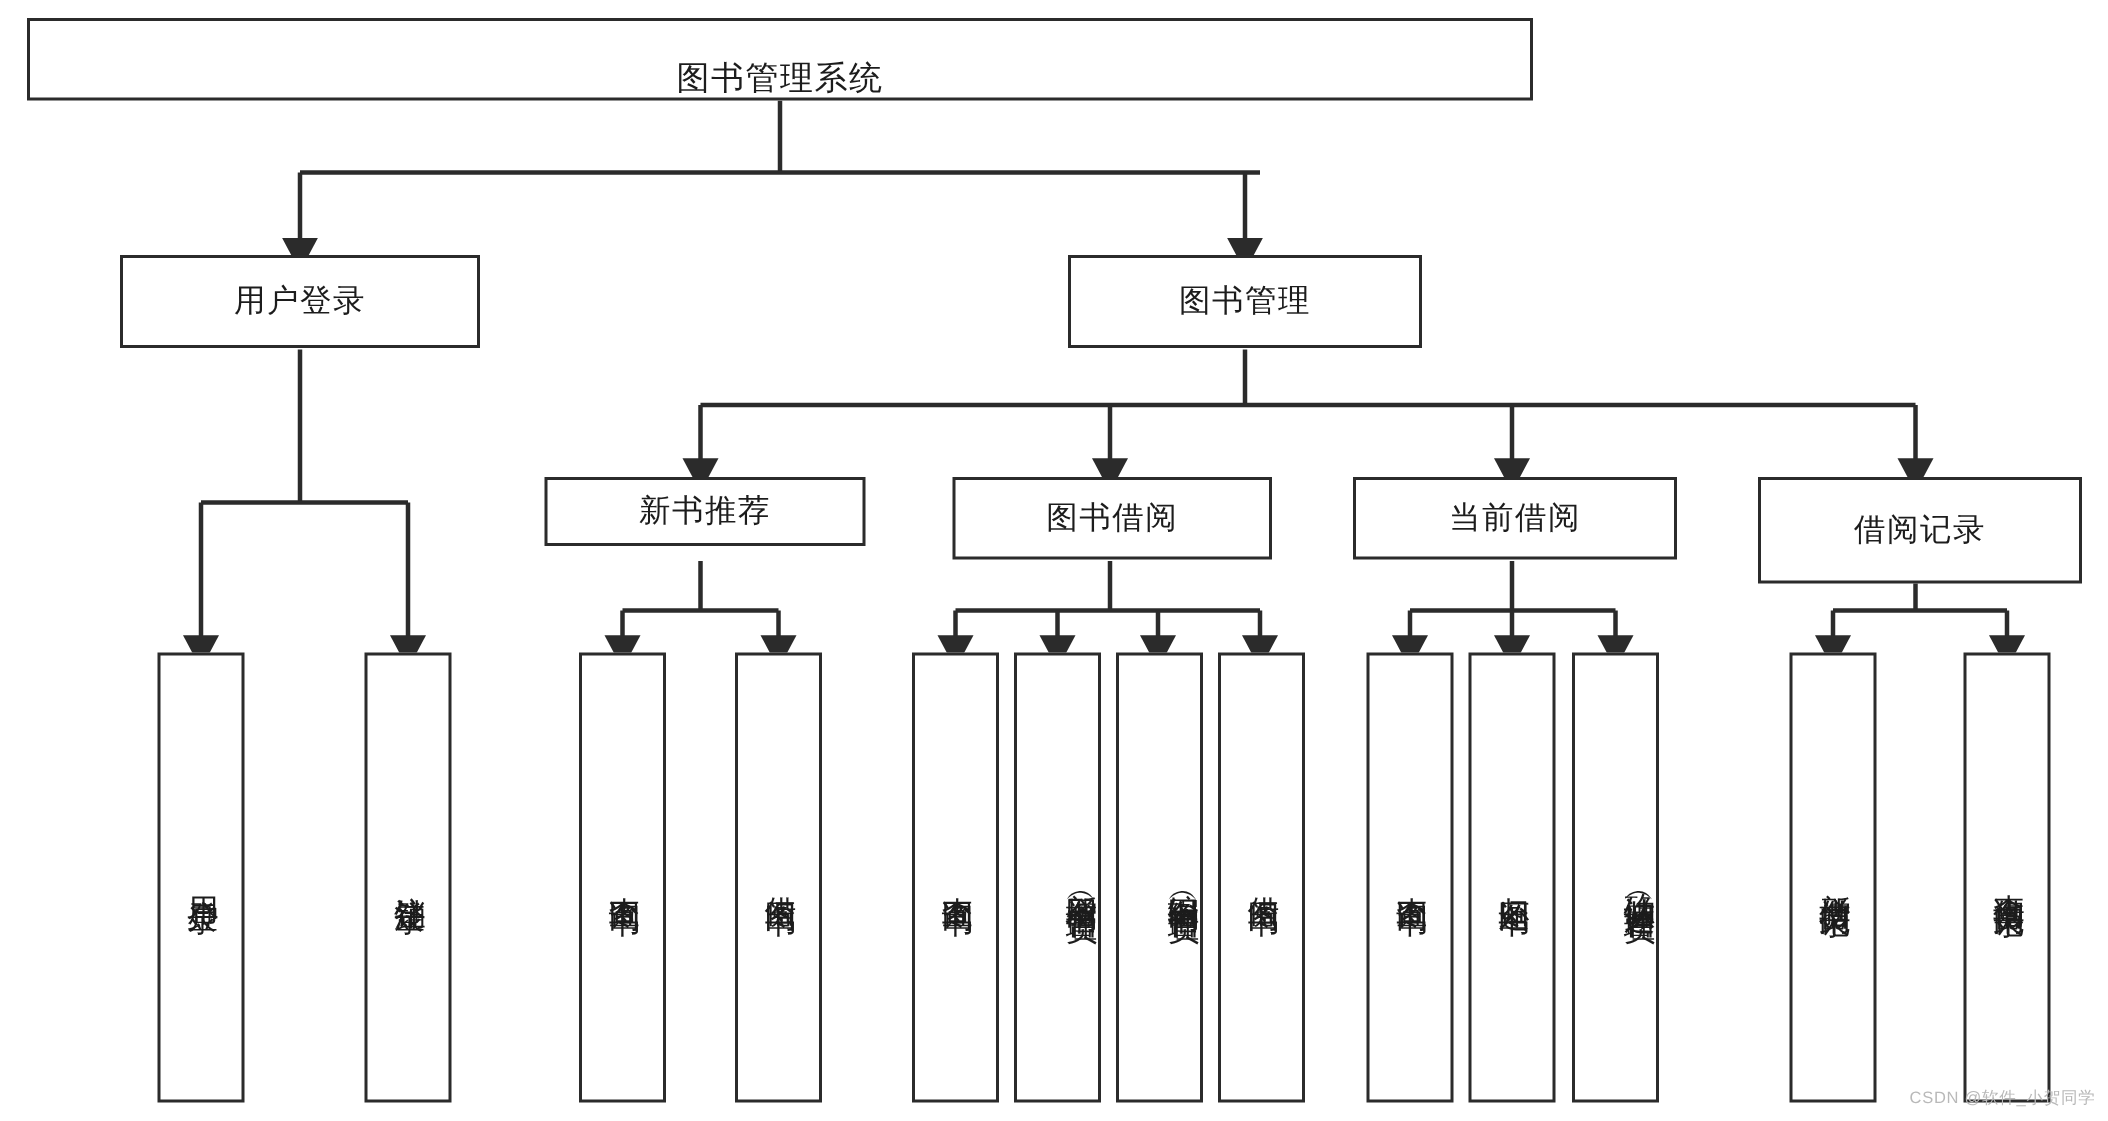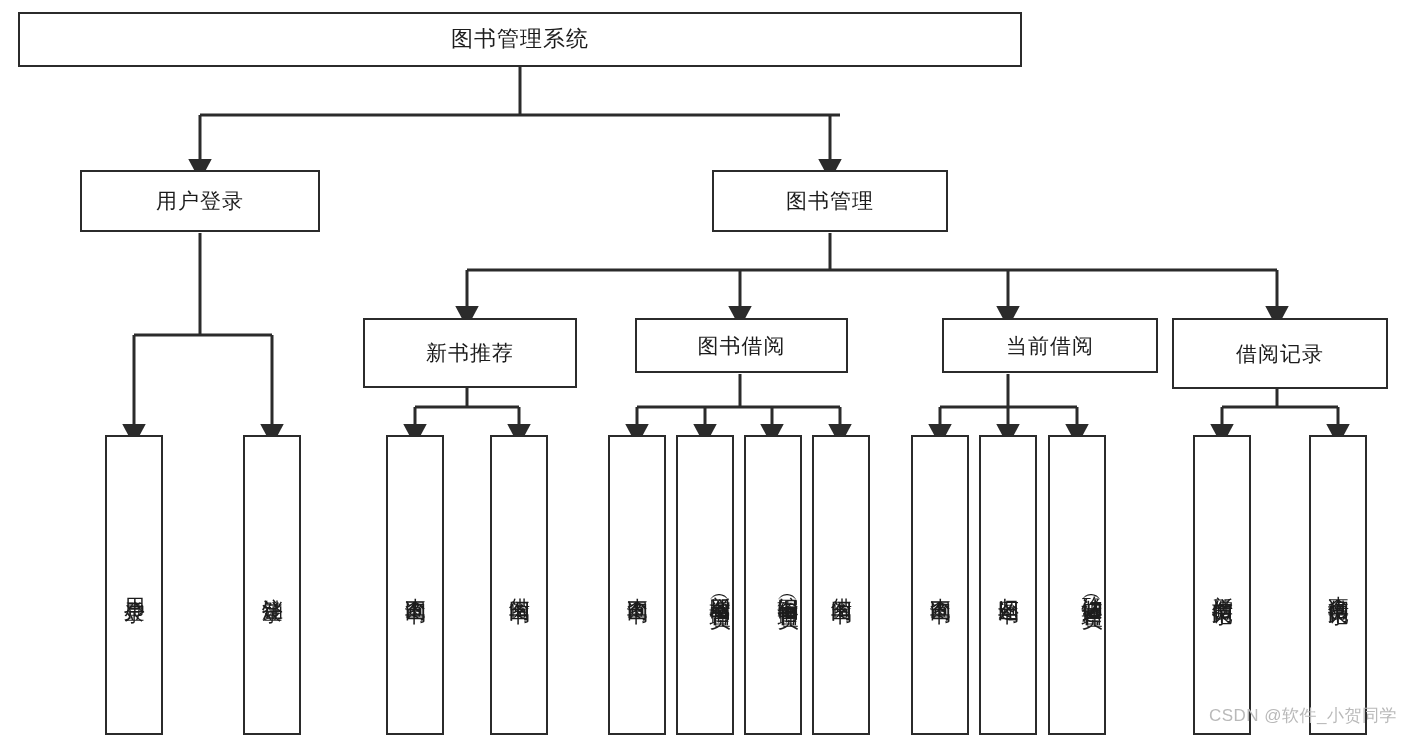--- a/index.html
+++ b/index.html
@@ -60,22 +60,22 @@
   .node-v.center-v {
     align-items: center;
     padding-top: 0;
   }
   .label {
     display: block;
   }
   .watermark {
     position: absolute;
     right: 8px;
-    bottom: 20px;
-    font-size: 17px;
+    bottom: 8px;
+    font-size: 11px;
     color: #b9b9b9;
     letter-spacing: 0.5px;
     z-index: 5;
     white-space: nowrap;
   }
 </style>
 </head>
 <body>
 
 <div id="canvas">
@@ -123,38 +123,38 @@
       <path d="M1008,407 L1008,428" marker-end="url(#ah)"></path>
       <path d="M1077,407 L1077,428" marker-end="url(#ah)"></path>
 
       <path d="M1277,374 L1277,407"></path>
       <path d="M1222,407 L1338,407"></path>
       <path d="M1222,407 L1222,428" marker-end="url(#ah)"></path>
       <path d="M1338,407 L1338,428" marker-end="url(#ah)"></path>
     </g>
   </svg>
 
-  <div class="node node-h node-root" style="left:18px; top:12px; width:1004px; height:55px;">
+  <div class="node node-h node-root" style="left:18px; top:12px; width:1004px; height:55px;align-items:flex-end;">
     <span class="label">图书管理系统</span>
   </div>
 
   <div class="node node-h" style="left:80px; top:170px; width:240px; height:62px;">
     <span class="label">用户登录</span>
   </div>
   <div class="node node-h" style="left:712px; top:170px; width:236px; height:62px;">
     <span class="label">图书管理</span>
   </div>
 
-  <div class="node node-h" style="left:363px; top:318px; width:214px; height:70px;">
+  <div class="node node-h" style="left:363px; top:318px; width:214px; height:46px;">
     <span class="label">新书推荐</span>
   </div>
   <div class="node node-h" style="left:635px; top:318px; width:213px; height:55px;justify-content:center;">
     <span class="label">图书借阅</span>
   </div>
-  <div class="node node-h" style="left:942px; top:318px; width:216px; height:55px;">
+  <div class="node node-h" style="left:902px; top:318px; width:216px; height:55px;">
     <span class="label">当前借阅</span>
   </div>
   <div class="node node-h" style="left:1172px; top:318px; width:216px; height:71px;">
     <span class="label">借阅记录</span>
   </div>
 
   <div class="node node-v center-v" style="left:105px; top:435px; width:58px; height:300px;">
     <span class="label">用户登录</span>
   </div>
   <div class="node node-v center-v" style="left:243px; top:435px; width:58px; height:300px;">

